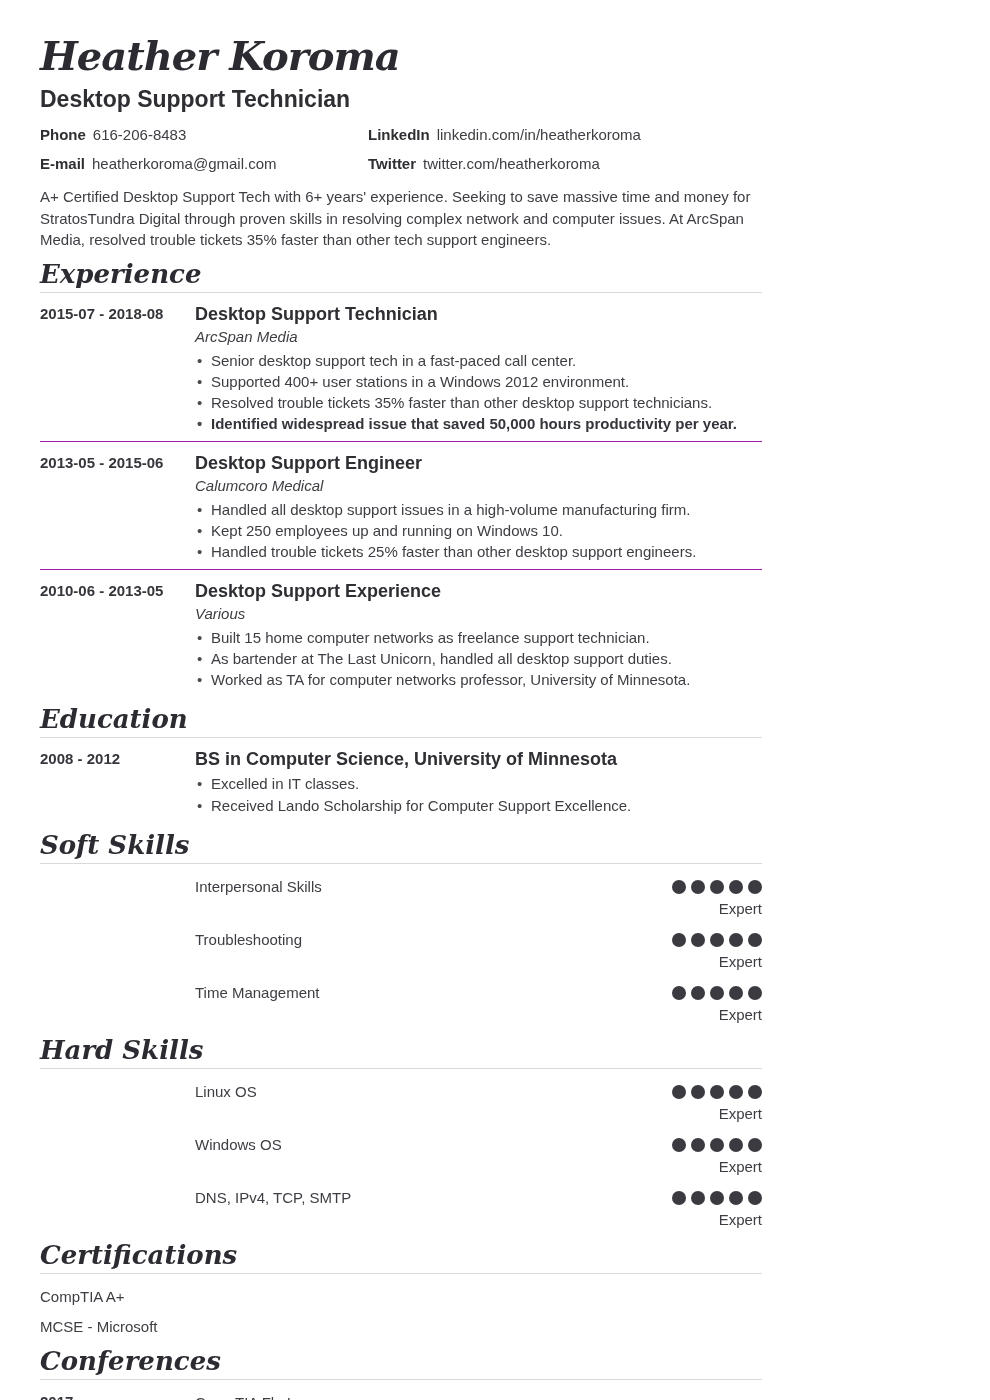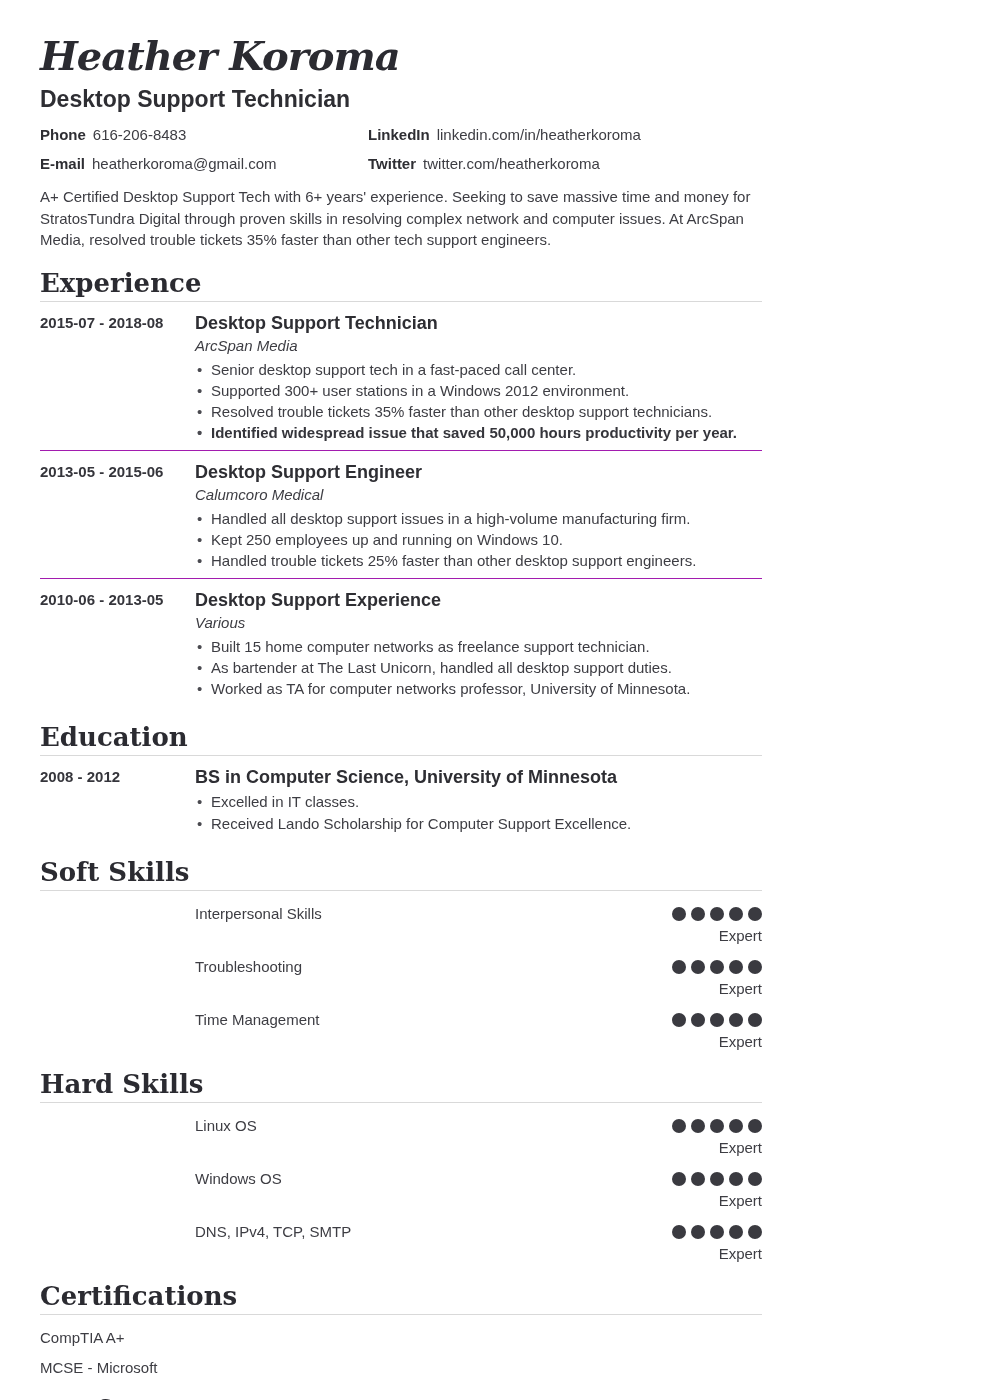--- a/index.html
+++ b/index.html
@@ -26,24 +26,24 @@
     margin-top:12px;
     display:grid; grid-template-columns:328px 1fr;
     row-gap:8px; font-size:15px; line-height:21px;
   }
   .contact .clabel { font-weight:700; color:#2e2e33; margin-right:7px; }
   .summary { margin-top:12px; font-size:15px; line-height:21.5px; max-width:912px; }
 
   
   .sec-heading {
     font-family:"DejaVu Serif", serif;
-    font-weight:700;
+    font-style:italic; font-weight:700;
     font-size:26px; line-height:30px; color:#2b2b31;
     border-bottom:1px solid #d9d9d9; padding-bottom:3px;
-    margin-top:17px;
+    margin-top:8px;
   }
 
   
   .entry {
     display:grid; grid-template-columns:155px 1fr;
     padding:11px 0 6px 0;
   }
   .entry + .entry { border-top:1px solid #a21caf; }
   .entry-dates, .entry-year { font-weight:700; font-size:15px; line-height:20px; color:#35353b; }
   .entry-title { font-size:18px; line-height:20px; font-weight:700; color:#2e2e33; }
@@ -99,21 +99,21 @@
 
   <div class="sec-heading">Experience</div>
 
   <div class="entry">
     <div class="entry-dates">2015-07 - 2018-08</div>
     <div>
       <div class="entry-title">Desktop Support Technician</div>
       <div class="entry-company">ArcSpan Media</div>
       <ul class="bullets">
         <li>Senior desktop support tech in a fast-paced call center.</li>
-        <li>Supported 300+ user stations in a Windows 2012 environment.</li>
+        <li>Supported 400+ user stations in a Windows 2012 environment.</li>
         <li>Resolved trouble tickets 35% faster than other desktop support technicians.</li>
         <li class="strong">Identified widespread issue that saved 50,000 hours productivity per year.</li>
       </ul>
     </div>
   </div>
 
   <div class="entry">
     <div class="entry-dates">2013-05 - 2015-06</div>
     <div>
       <div class="entry-title">Desktop Support Engineer</div>

